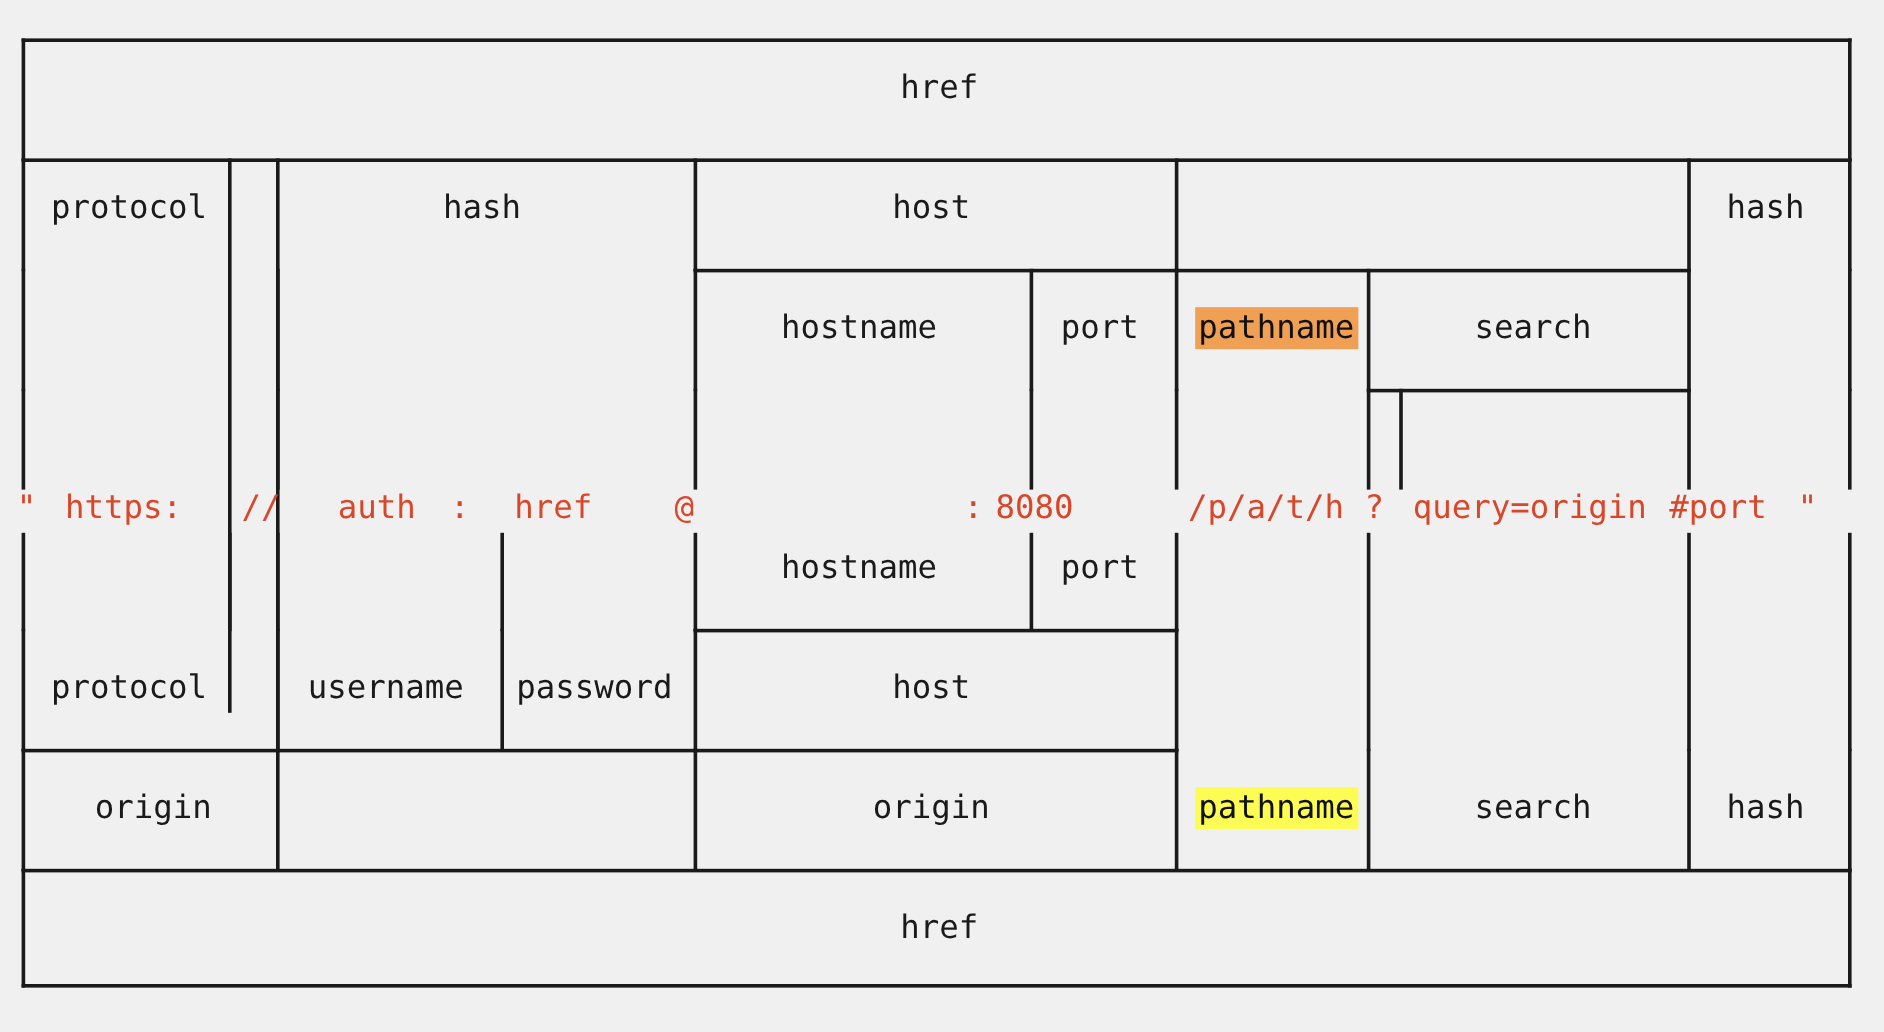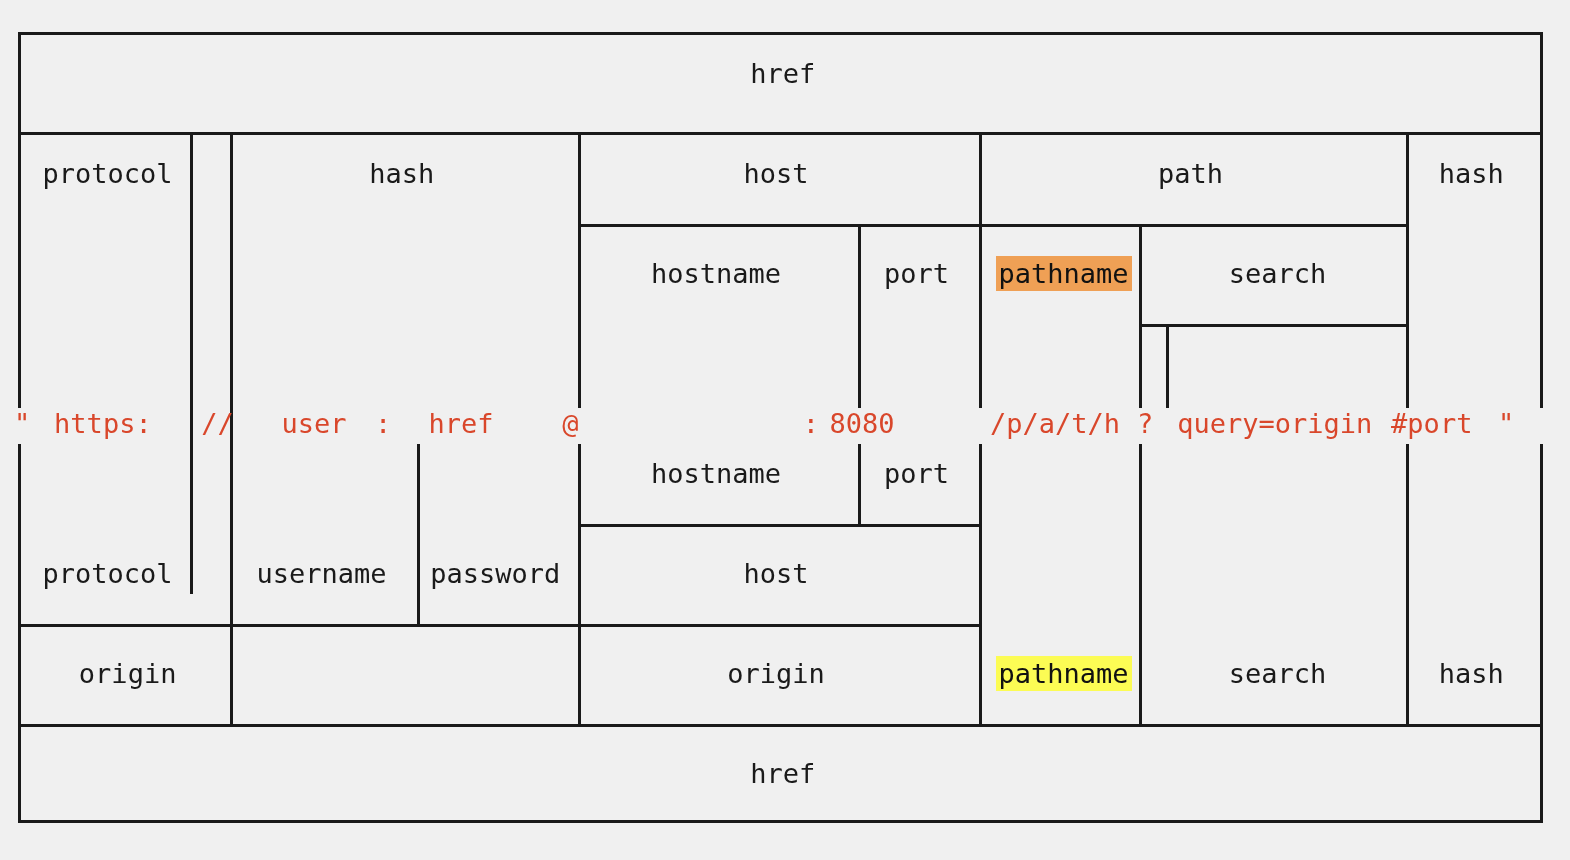--- a/index.html
+++ b/index.html
@@ -37,21 +37,20 @@
     <div style="position: absolute; left: 18px; top: 820px; width: 1525.18px; height: 3px; background: rgb(26, 26, 26);"></div>
     <div style="position: absolute; left: 18px; top: 32px; width: 3px; height: 102px; background: rgb(26, 26, 26);"></div>
     <div style="position: absolute; left: 1540.18px; top: 32px; width: 3px; height: 102px; background: rgb(26, 26, 26);"></div>
     <div style="position: absolute; left: 18px; top: 724px; width: 3px; height: 99px; background: rgb(26, 26, 26);"></div>
     <div style="position: absolute; left: 1540.18px; top: 724px; width: 3px; height: 99px; background: rgb(26, 26, 26);"></div>
     <div style="position: absolute; left: 14px; top: 54px; width: 1537.55px; height: 40px; line-height: 40px; text-align: center; font-family: &quot;DejaVu Sans Mono&quot;, &quot;Liberation Mono&quot;, monospace; font-size: 27px; color: rgb(26, 26, 26); white-space: pre;"><span style="padding: 0px;">href</span></div>
     <div style="position: absolute; left: 18px; top: 132px; width: 1525.18px; height: 3px; background: rgb(26, 26, 26);"></div>
     <div style="position: absolute; left: 27.37px; top: 154px; width: 160.44px; height: 40px; line-height: 40px; text-align: center; font-family: &quot;DejaVu Sans Mono&quot;, &quot;Liberation Mono&quot;, monospace; font-size: 27px; color: rgb(26, 26, 26); white-space: pre;"><span style="padding: 0px;">protocol</span></div>
     <div style="position: absolute; left: 227.92px; top: 154px; width: 347.62px; height: 40px; line-height: 40px; text-align: center; font-family: &quot;DejaVu Sans Mono&quot;, &quot;Liberation Mono&quot;, monospace; font-size: 27px; color: rgb(26, 26, 26); white-space: pre;"><span style="padding: 0px;">hash</span></div>
     <div style="position: absolute; left: 575.54px; top: 154px; width: 401.1px; height: 40px; line-height: 40px; text-align: center; font-family: &quot;DejaVu Sans Mono&quot;, &quot;Liberation Mono&quot;, monospace; font-size: 27px; color: rgb(26, 26, 26); white-space: pre;"><span style="padding: 0px;">host</span></div>
-    <div style="position: absolute; left: 976.64px; top: 154px; width: 427.84px; height: 40px; line-height: 40px; text-align: center; font-family: &quot;DejaVu Sans Mono&quot;, &quot;Liberation Mono&quot;, monospace; font-size: 27px; color: rgb(26, 26, 26); white-space: pre;"><span style="padding: 0px;">path</span></div>
     <div style="position: absolute; left: 1404.48px; top: 154px; width: 133.7px; height: 40px; line-height: 40px; text-align: center; font-family: &quot;DejaVu Sans Mono&quot;, &quot;Liberation Mono&quot;, monospace; font-size: 27px; color: rgb(26, 26, 26); white-space: pre;"><span style="padding: 0px;">hash</span></div>
     <div style="position: absolute; left: 18px; top: 132px; width: 3px; height: 94px; background: rgb(26, 26, 26);"></div>
     <div style="position: absolute; left: 189.81px; top: 132px; width: 3px; height: 462px; background: rgb(26, 26, 26);"></div>
     <div style="position: absolute; left: 229.92px; top: 132px; width: 3px; height: 494px; background: rgb(26, 26, 26);"></div>
     <div style="position: absolute; left: 577.54px; top: 132px; width: 3px; height: 94px; background: rgb(26, 26, 26);"></div>
     <div style="position: absolute; left: 978.64px; top: 132px; width: 3px; height: 94px; background: rgb(26, 26, 26);"></div>
     <div style="position: absolute; left: 1406.48px; top: 132px; width: 3px; height: 94px; background: rgb(26, 26, 26);"></div>
     <div style="position: absolute; left: 1540.18px; top: 132px; width: 3px; height: 94px; background: rgb(26, 26, 26);"></div>
     <div style="position: absolute; left: 577.54px; top: 224px; width: 404.1px; height: 3px; background: rgb(26, 26, 26);"></div>
     <div style="position: absolute; left: 978.64px; top: 224px; width: 430.84px; height: 3px; background: rgb(26, 26, 26);"></div>
@@ -73,21 +72,21 @@
     <div style="position: absolute; left: 577.54px; top: 324px; width: 3px; height: 84px; background: rgb(26, 26, 26);"></div>
     <div style="position: absolute; left: 858.31px; top: 324px; width: 3px; height: 84px; background: rgb(26, 26, 26);"></div>
     <div style="position: absolute; left: 978.64px; top: 324px; width: 3px; height: 84px; background: rgb(26, 26, 26);"></div>
     <div style="position: absolute; left: 1139.08px; top: 324px; width: 3px; height: 84px; background: rgb(26, 26, 26);"></div>
     <div style="position: absolute; left: 1165.82px; top: 324px; width: 3px; height: 84px; background: rgb(26, 26, 26);"></div>
     <div style="position: absolute; left: 1406.48px; top: 324px; width: 3px; height: 84px; background: rgb(26, 26, 26);"></div>
     <div style="position: absolute; left: 1540.18px; top: 324px; width: 3px; height: 84px; background: rgb(26, 26, 26);"></div>
     <div style="position: absolute; left: 14px; top: 404px; font-family: &quot;DejaVu Sans Mono&quot;, &quot;Liberation Mono&quot;, monospace; font-size: 27px; line-height: 40px; color: rgb(217, 71, 43); white-space: pre;">"</div>
     <div style="position: absolute; left: 54.11px; top: 404px; font-family: &quot;DejaVu Sans Mono&quot;, &quot;Liberation Mono&quot;, monospace; font-size: 27px; line-height: 40px; color: rgb(217, 71, 43); white-space: pre;">https:</div>
     <div style="position: absolute; left: 201.18px; top: 404px; font-family: &quot;DejaVu Sans Mono&quot;, &quot;Liberation Mono&quot;, monospace; font-size: 27px; line-height: 40px; color: rgb(217, 71, 43); white-space: pre;">//</div>
-    <div style="position: absolute; left: 281.4px; top: 404px; font-family: &quot;DejaVu Sans Mono&quot;, &quot;Liberation Mono&quot;, monospace; font-size: 27px; line-height: 40px; color: rgb(217, 71, 43); white-space: pre;">user</div>
+    <div style="position: absolute; left: 281.4px; top: 404px; font-family: &quot;DejaVu Sans Mono&quot;, &quot;Liberation Mono&quot;, monospace; font-size: 27px; line-height: 40px; color: rgb(217, 71, 43); white-space: pre;">auth</div>
     <div style="position: absolute; left: 374.99px; top: 404px; font-family: &quot;DejaVu Sans Mono&quot;, &quot;Liberation Mono&quot;, monospace; font-size: 27px; line-height: 40px; color: rgb(217, 71, 43); white-space: pre;">:</div>
     <div style="position: absolute; left: 428.47px; top: 404px; font-family: &quot;DejaVu Sans Mono&quot;, &quot;Liberation Mono&quot;, monospace; font-size: 27px; line-height: 40px; color: rgb(217, 71, 43); white-space: pre;">href</div>
     <div style="position: absolute; left: 562.17px; top: 404px; font-family: &quot;DejaVu Sans Mono&quot;, &quot;Liberation Mono&quot;, monospace; font-size: 27px; line-height: 40px; color: rgb(217, 71, 43); white-space: pre;">@</div>
     <div style="position: absolute; left: 802.83px; top: 404px; font-family: &quot;DejaVu Sans Mono&quot;, &quot;Liberation Mono&quot;, monospace; font-size: 27px; line-height: 40px; color: rgb(217, 71, 43); white-space: pre;">:</div>
     <div style="position: absolute; left: 829.57px; top: 404px; font-family: &quot;DejaVu Sans Mono&quot;, &quot;Liberation Mono&quot;, monospace; font-size: 27px; line-height: 40px; color: rgb(217, 71, 43); white-space: pre;">8080</div>
     <div style="position: absolute; left: 990.01px; top: 404px; font-family: &quot;DejaVu Sans Mono&quot;, &quot;Liberation Mono&quot;, monospace; font-size: 27px; line-height: 40px; color: rgb(217, 71, 43); white-space: pre;">/p/a/t/h</div>
     <div style="position: absolute; left: 1137.08px; top: 404px; font-family: &quot;DejaVu Sans Mono&quot;, &quot;Liberation Mono&quot;, monospace; font-size: 27px; line-height: 40px; color: rgb(217, 71, 43); white-space: pre;">?</div>
     <div style="position: absolute; left: 1177.19px; top: 404px; font-family: &quot;DejaVu Sans Mono&quot;, &quot;Liberation Mono&quot;, monospace; font-size: 27px; line-height: 40px; color: rgb(217, 71, 43); white-space: pre;">query=origin</div>
     <div style="position: absolute; left: 1391.11px; top: 404px; font-family: &quot;DejaVu Sans Mono&quot;, &quot;Liberation Mono&quot;, monospace; font-size: 27px; line-height: 40px; color: rgb(217, 71, 43); white-space: pre;">#port</div>
     <div style="position: absolute; left: 1498.07px; top: 404px; font-family: &quot;DejaVu Sans Mono&quot;, &quot;Liberation Mono&quot;, monospace; font-size: 27px; line-height: 40px; color: rgb(217, 71, 43); white-space: pre;">"</div>

